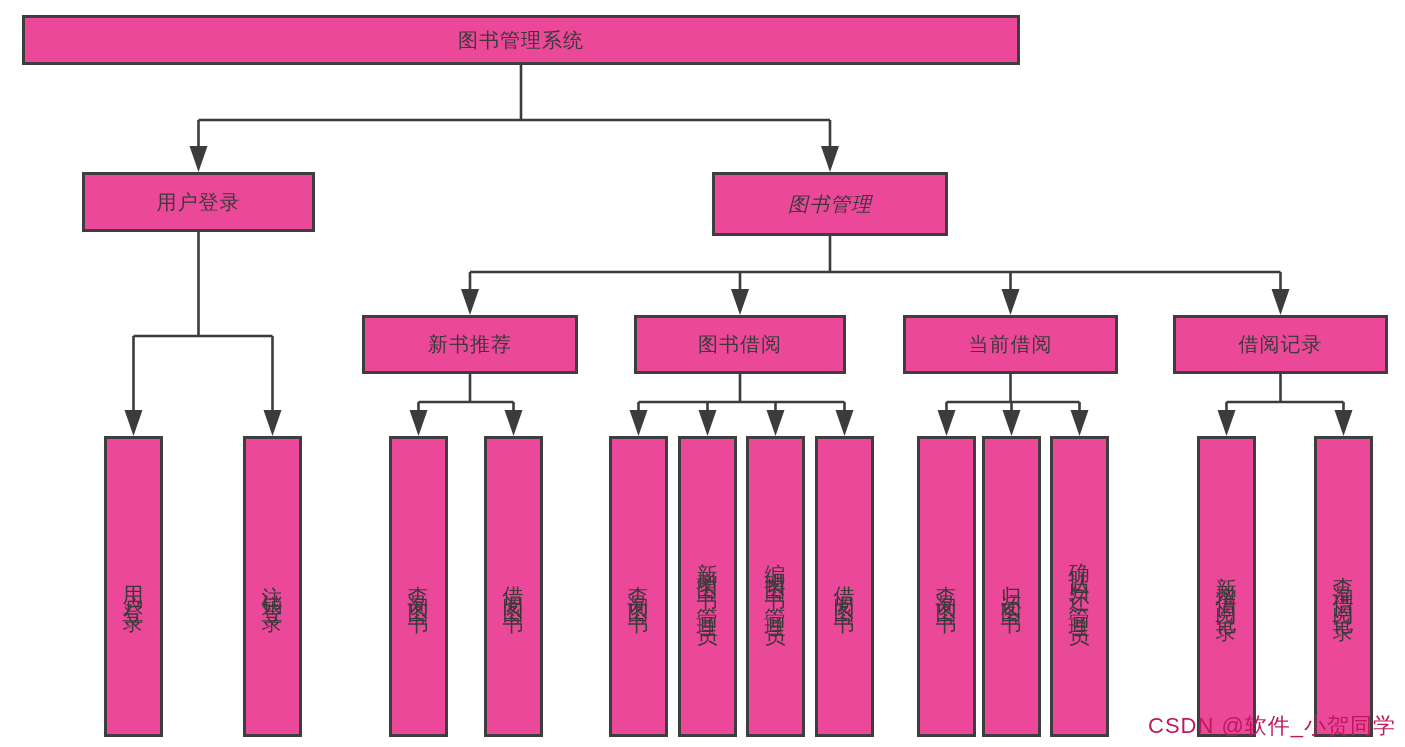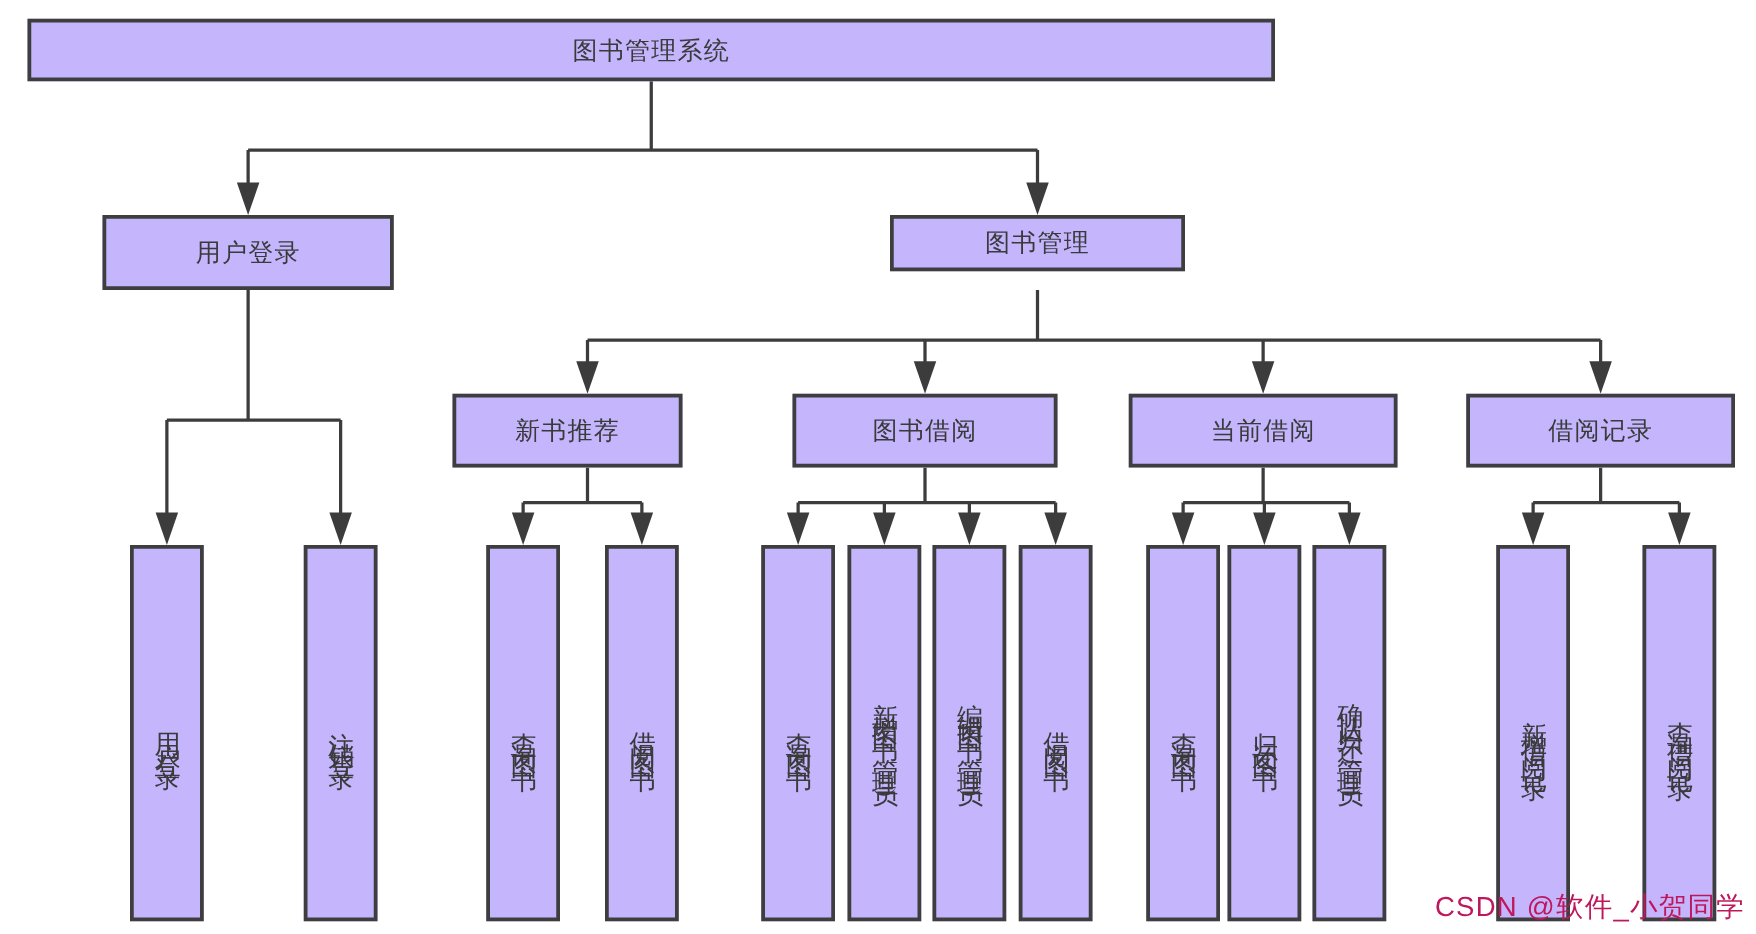--- a/index.html
+++ b/index.html
@@ -3,21 +3,21 @@
 <meta charset="utf-8">
 <style>
   html,body{margin:0;padding:0;background:#fff;}
   .canvas{
     position:relative;width:1405px;height:747px;background:#ffffff;
     font-family:"Liberation Sans",sans-serif;overflow:hidden;
   }
   .edges{position:absolute;left:0;top:0;z-index:1;}
   .node{
     position:absolute;box-sizing:border-box;z-index:2;
-    background:#c4b5fd;border:3px solid #3e3e3e;
+    background:#ec4899;border:3px solid #3e3e3e;
     display:flex;align-items:center;justify-content:center;
     color:#3a3a3a;
   }
   .hnode{font-size:20px;letter-spacing:1px;}
   .leaf{font-size:21px;}
   .leaf .vtext{
     writing-mode:vertical-rl;text-orientation:mixed;
     letter-spacing:9px;line-height:1;
   }
   .watermark{
@@ -53,25 +53,25 @@
       <path d="M1334.5 410L1352.5 410L1343.5 436Z" fill="#3c3c3c"></path>
     </svg>
 
   <div class="node hnode" style="left:22px;top:15px;width:998px;height:50px;">
     <span>图书管理系统</span>
   </div>
 
   <div class="node hnode" style="left:82px;top:172px;width:233px;height:60px;">
     <span>用户登录</span>
   </div>
-  <div class="node hnode" style="left:712px;top:172px;width:236px;height:45px;">
+  <div class="node hnode" style="left:712px;top:172px;width:236px;height:64px;font-style:italic;">
     <span>图书管理</span>
   </div>
 
-  <div class="node hnode" style="left:362px;top:315px;width:184px;height:59px;">
+  <div class="node hnode" style="left:362px;top:315px;width:216px;height:59px;">
     <span>新书推荐</span>
   </div>
   <div class="node hnode" style="left:903px;top:315px;width:215px;height:59px;">
     <span>当前借阅</span>
   </div>
   <div class="node hnode" style="left:634px;top:315px;width:212px;height:59px;">
     <span>图书借阅</span>
   </div>
   <div class="node hnode" style="left:1173px;top:315px;width:215px;height:59px;">
     <span>借阅记录</span>

